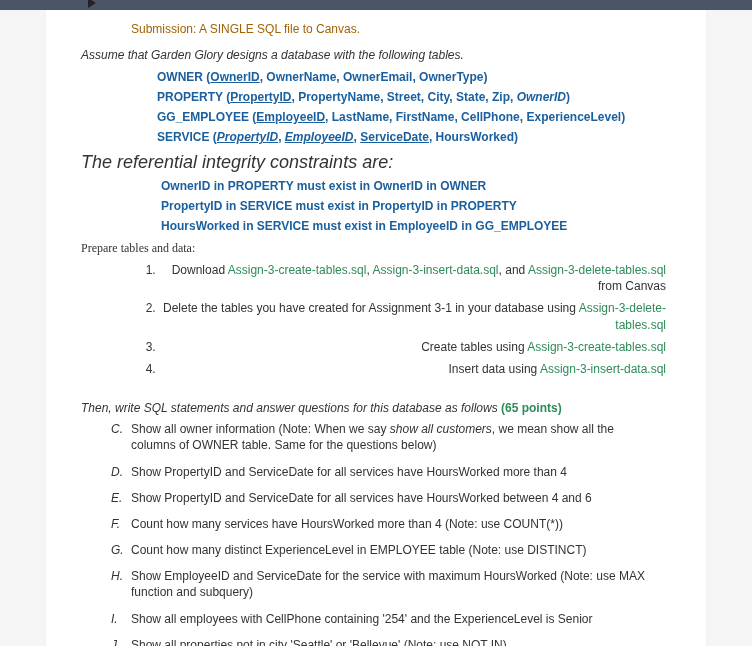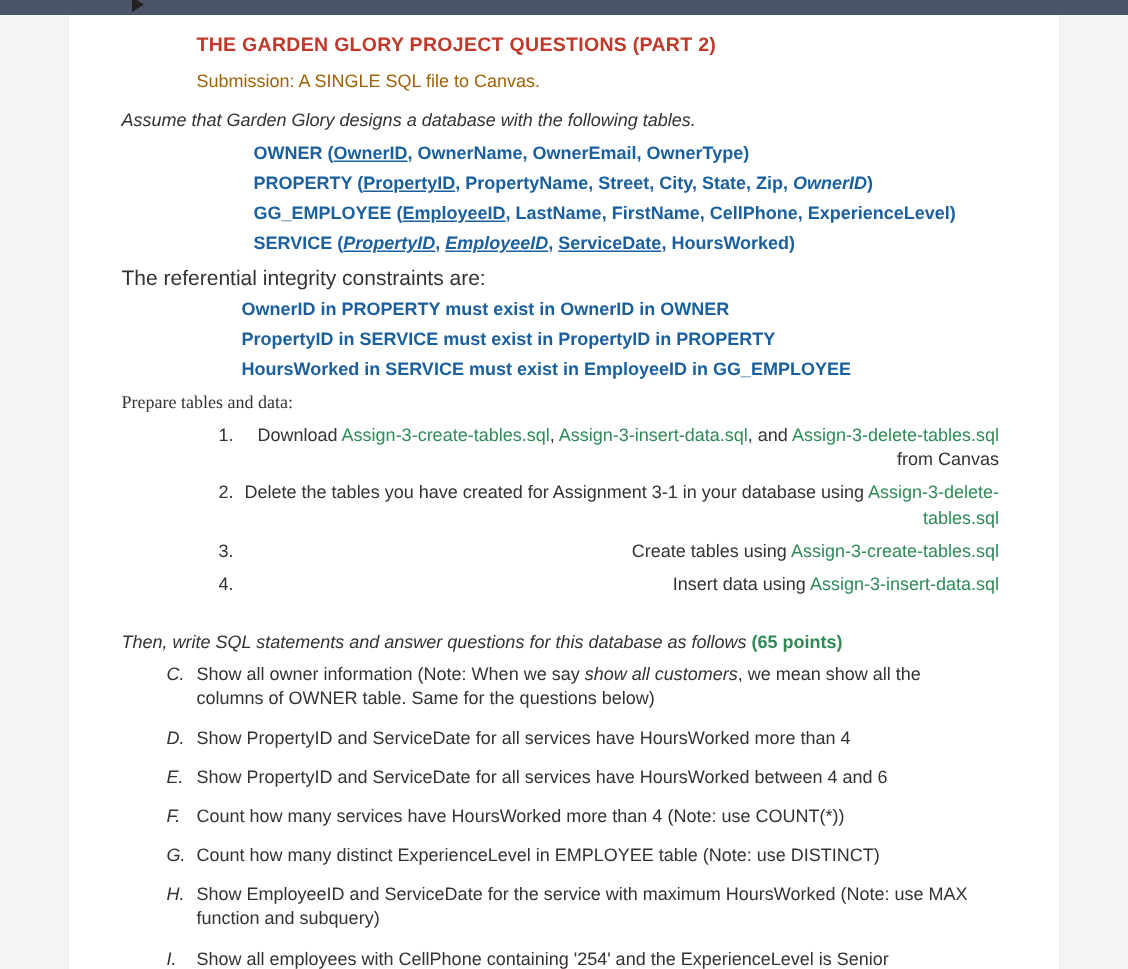--- a/index.html
+++ b/index.html
@@ -49,32 +49,33 @@
       font-size: 12px;
       margin-bottom: 12px;
     }
     .assume {
       font-style: italic;
       margin-bottom: 8px;
       margin-left: -50px;
       font-size: 12px;
     }
     .schema-line {
-      margin-left: 38px;
+      margin-left: 26px;
       margin-bottom: 6px;
       font-size: 12px;
       color: #1a5f9e;
       font-weight: bold;
     }
     .schema-line .pk { text-decoration: underline; }
     .schema-line .fk { font-style: italic; text-decoration: underline; }
     .schema-line .fk2 { font-style: italic; }
     .ref-head {
+      font-style: italic;
       margin: 8px 0 6px -50px;
-      font-size: 14px;
+      font-size: 18px;
     }
     .ref-line {
       margin-left: 30px;
       margin-bottom: 6px;
       font-size: 12px;
       color: #1a5f9e;
       font-weight: bold;
     }
     .prepare {
       margin: 8px 0 6px -50px;
@@ -119,21 +120,20 @@
 </head>
 <body>
 
 <div class="top-bar">
   <div class="arrow"></div>
 </div>
 
 <div class="outer">
 <div class="page">
 
-  <div class="title">THE GARDEN GLORY PROJECT QUESTIONS (PART 2)</div>
   <div class="submission">Submission: A SINGLE SQL file to Canvas.</div>
 
   <div class="assume">Assume that Garden Glory designs a database with the following tables.</div>
 
   <div class="schema-line">
     <span>OWNER (</span><span class="pk">OwnerID</span><span>, OwnerName, OwnerEmail, OwnerType)</span>
   </div>
   <div class="schema-line">
     <span>PROPERTY (</span><span class="pk">PropertyID</span><span>, PropertyName, Street, City, State, Zip, </span><span class="fk2">OwnerID</span><span>)</span>
   </div>

